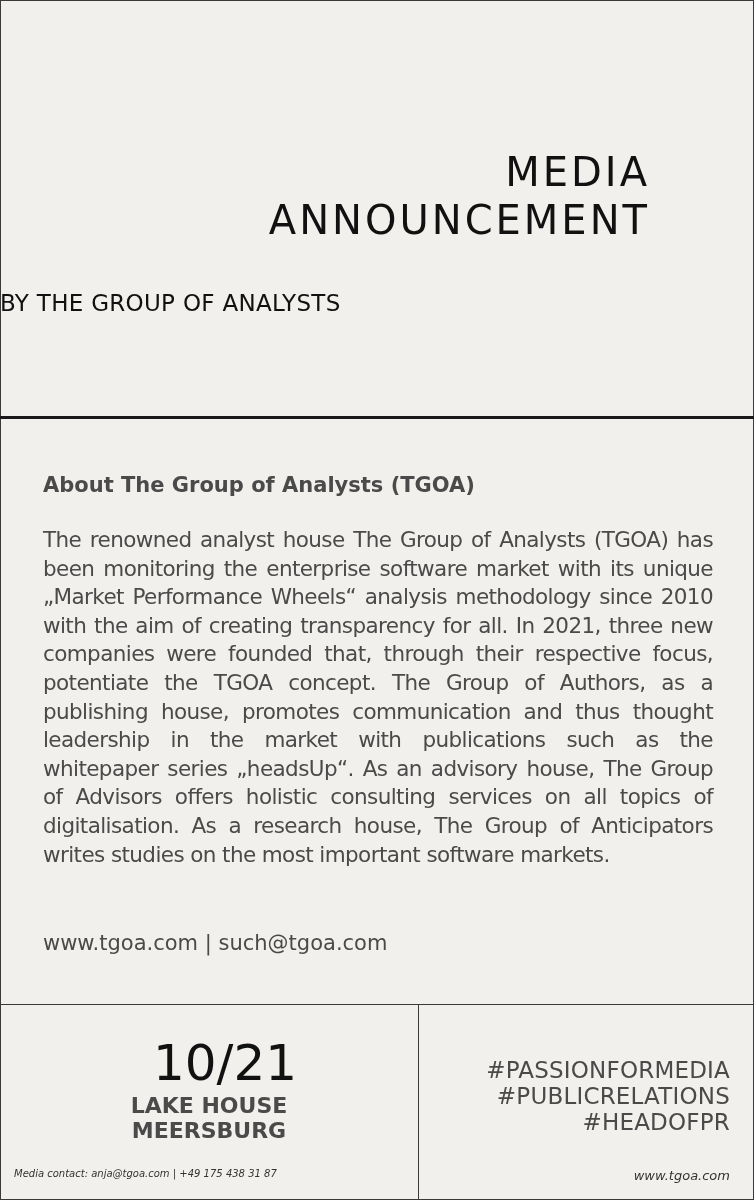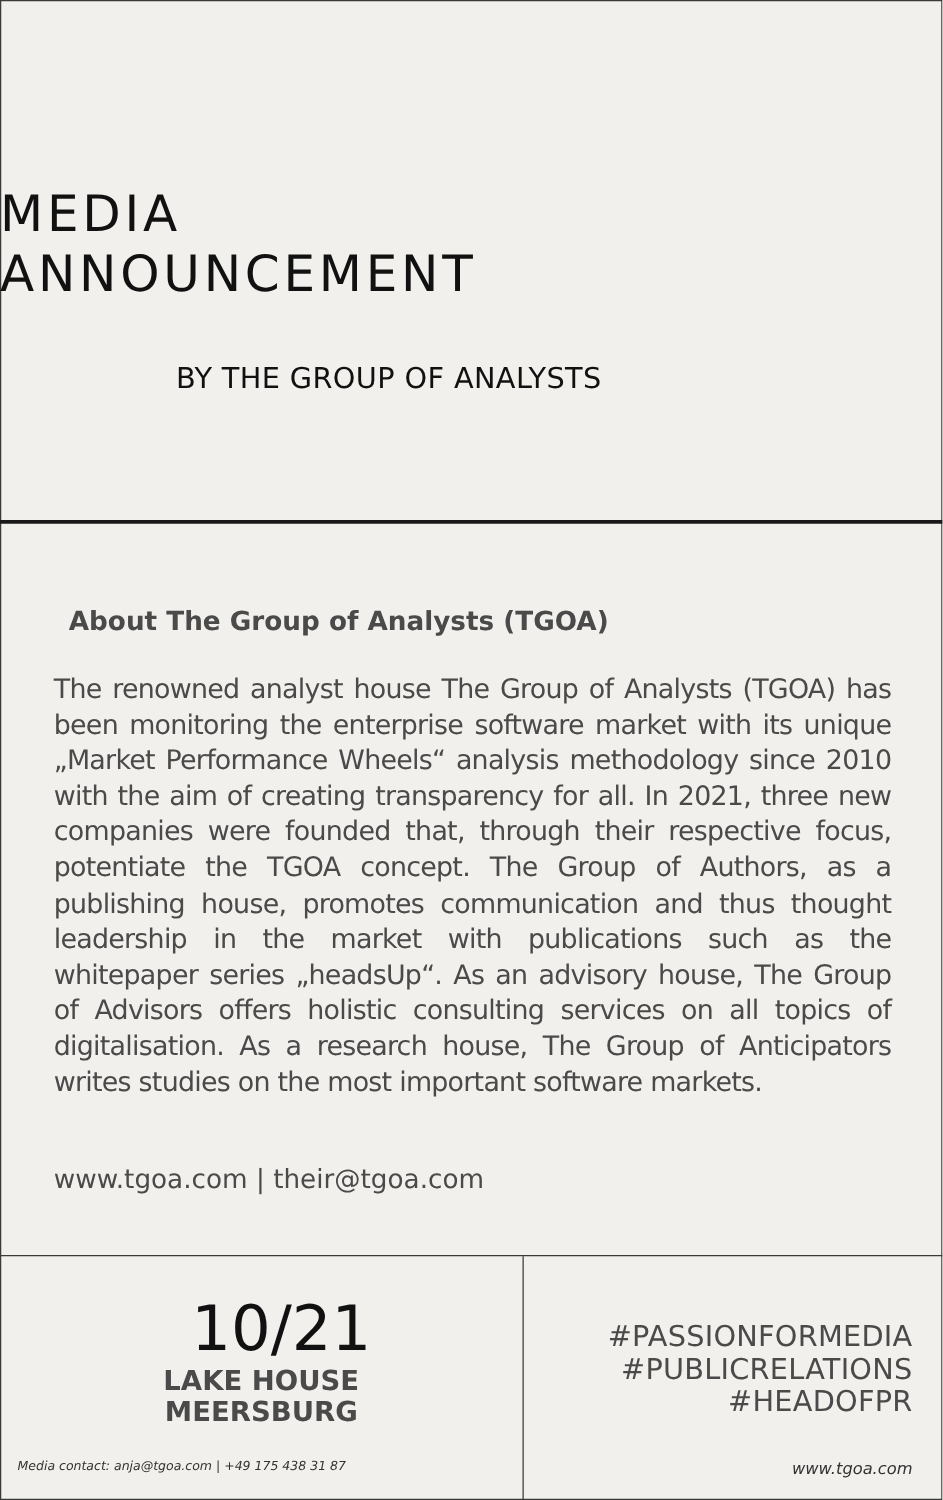--- a/index.html
+++ b/index.html
@@ -16,37 +16,37 @@
     width: 754px; height: 1200px;
     box-sizing: border-box;
     border: 1px solid #3a3a3a;
   }
   .header {
     position: absolute; left: 0; top: 0; width: 754px; height: 419px;
     box-sizing: border-box;
     border-bottom: 3px solid #1a1a1a;
   }
   .title {
-    position: absolute; left: 0; width: 650px; text-align: left;
+    position: absolute; left: 0; width: 650px; text-align: right;
     color: #111;
     font-family: "DejaVu Sans", sans-serif;
     font-weight: normal;
     letter-spacing: 3px;
   }
   .title.l1 { top: 148px; font-size: 40px; line-height: 48px; }
   .title.l2 { top: 196px; font-size: 40px; line-height: 48px; }
   .subtitle {
-    position: absolute; left: 0; top: 288px; width: 622px; text-align: center;
+    position: absolute; left: 0; top: 288px; width: 622px; text-align: left;
     color: #111; font-size: 23px; line-height: 30px; letter-spacing: 0.3px;
   }
   .about {
     position: absolute; left: 43px; top: 470px; width: 670px;
   }
   .about h2 {
-    margin: 12px; font-size: 21px; line-height: 30px; font-weight: bold; color: #4a4a4a;
+    margin: 0; font-size: 21px; line-height: 30px; font-weight: bold; color: #4a4a4a;
   }
   .about p {
     margin: 26px 0 0 0;
     font-size: 21.5px; line-height: 28.6px;
     text-align: justify; hyphens: manual;
     color: #4a4a4a;
     letter-spacing: -0.6px;
   }
   .contact-line {
     position: absolute; left: 43px; top: 928px; font-size: 21px; line-height: 30px; color: #4a4a4a;
@@ -85,21 +85,21 @@
 <div class="header">
   <div class="title l1">MEDIA</div>
   <div class="title l2">ANNOUNCEMENT</div>
   <div class="subtitle">BY THE GROUP OF ANALYSTS</div>
 </div>
 
 <div class="about">
   <h2>About The Group of Analysts (TGOA)</h2>
   <p>The renowned analyst house The Group of Analysts (TGOA) has been monitoring the enterprise software market with its unique „Market Performance Wheels“ analysis methodolo­gy since 2010 with the aim of creating transparency for all. In 2021, three new companies were founded that, through their respective focus, potentiate the TGOA concept. The Group of Authors, as a publishing house, promotes commu­nication and thus thought leadership in the market with pu­blications such as the whitepaper series „headsUp“. As an advisory house, The Group of Advisors offers holistic con­sulting services on all topics of digitalisation. As a research house, The Group of Anticipators writes studies on the most important software markets.</p>
 </div>
-<div class="contact-line">www.tgoa.com | their@tgoa.com</div>
+<div class="contact-line">www.tgoa.com | such@tgoa.com</div>
 
 <div class="footer">
   <div class="divider"></div>
 </div>
 <div class="date">10/21</div>
 <div class="venue">
   <div>LAKE HOUSE</div>
   <div>MEERSBURG</div>
 </div>
 <div class="media-contact">Media contact: anja@tgoa.com | +49 175 438 31 87</div>

